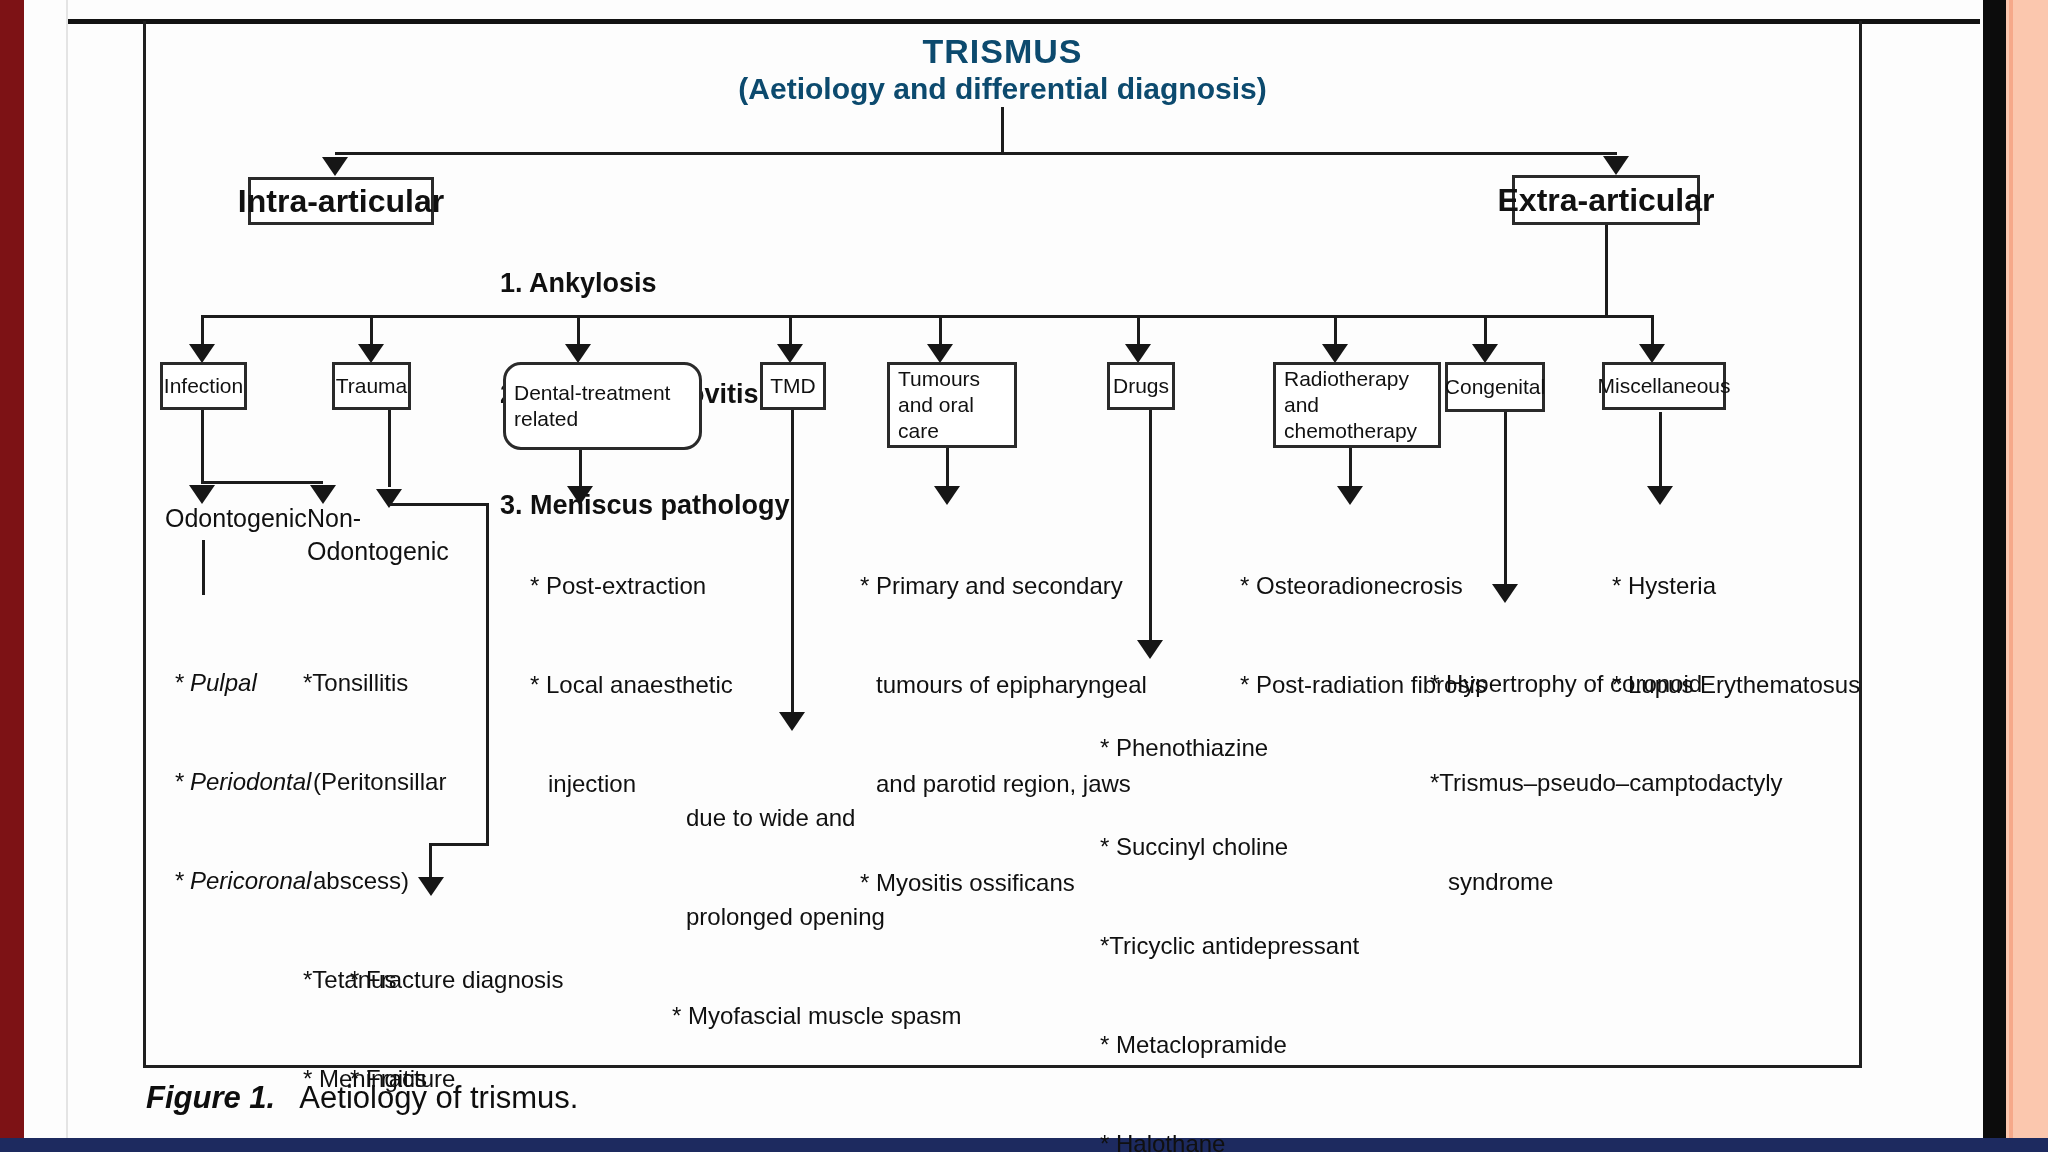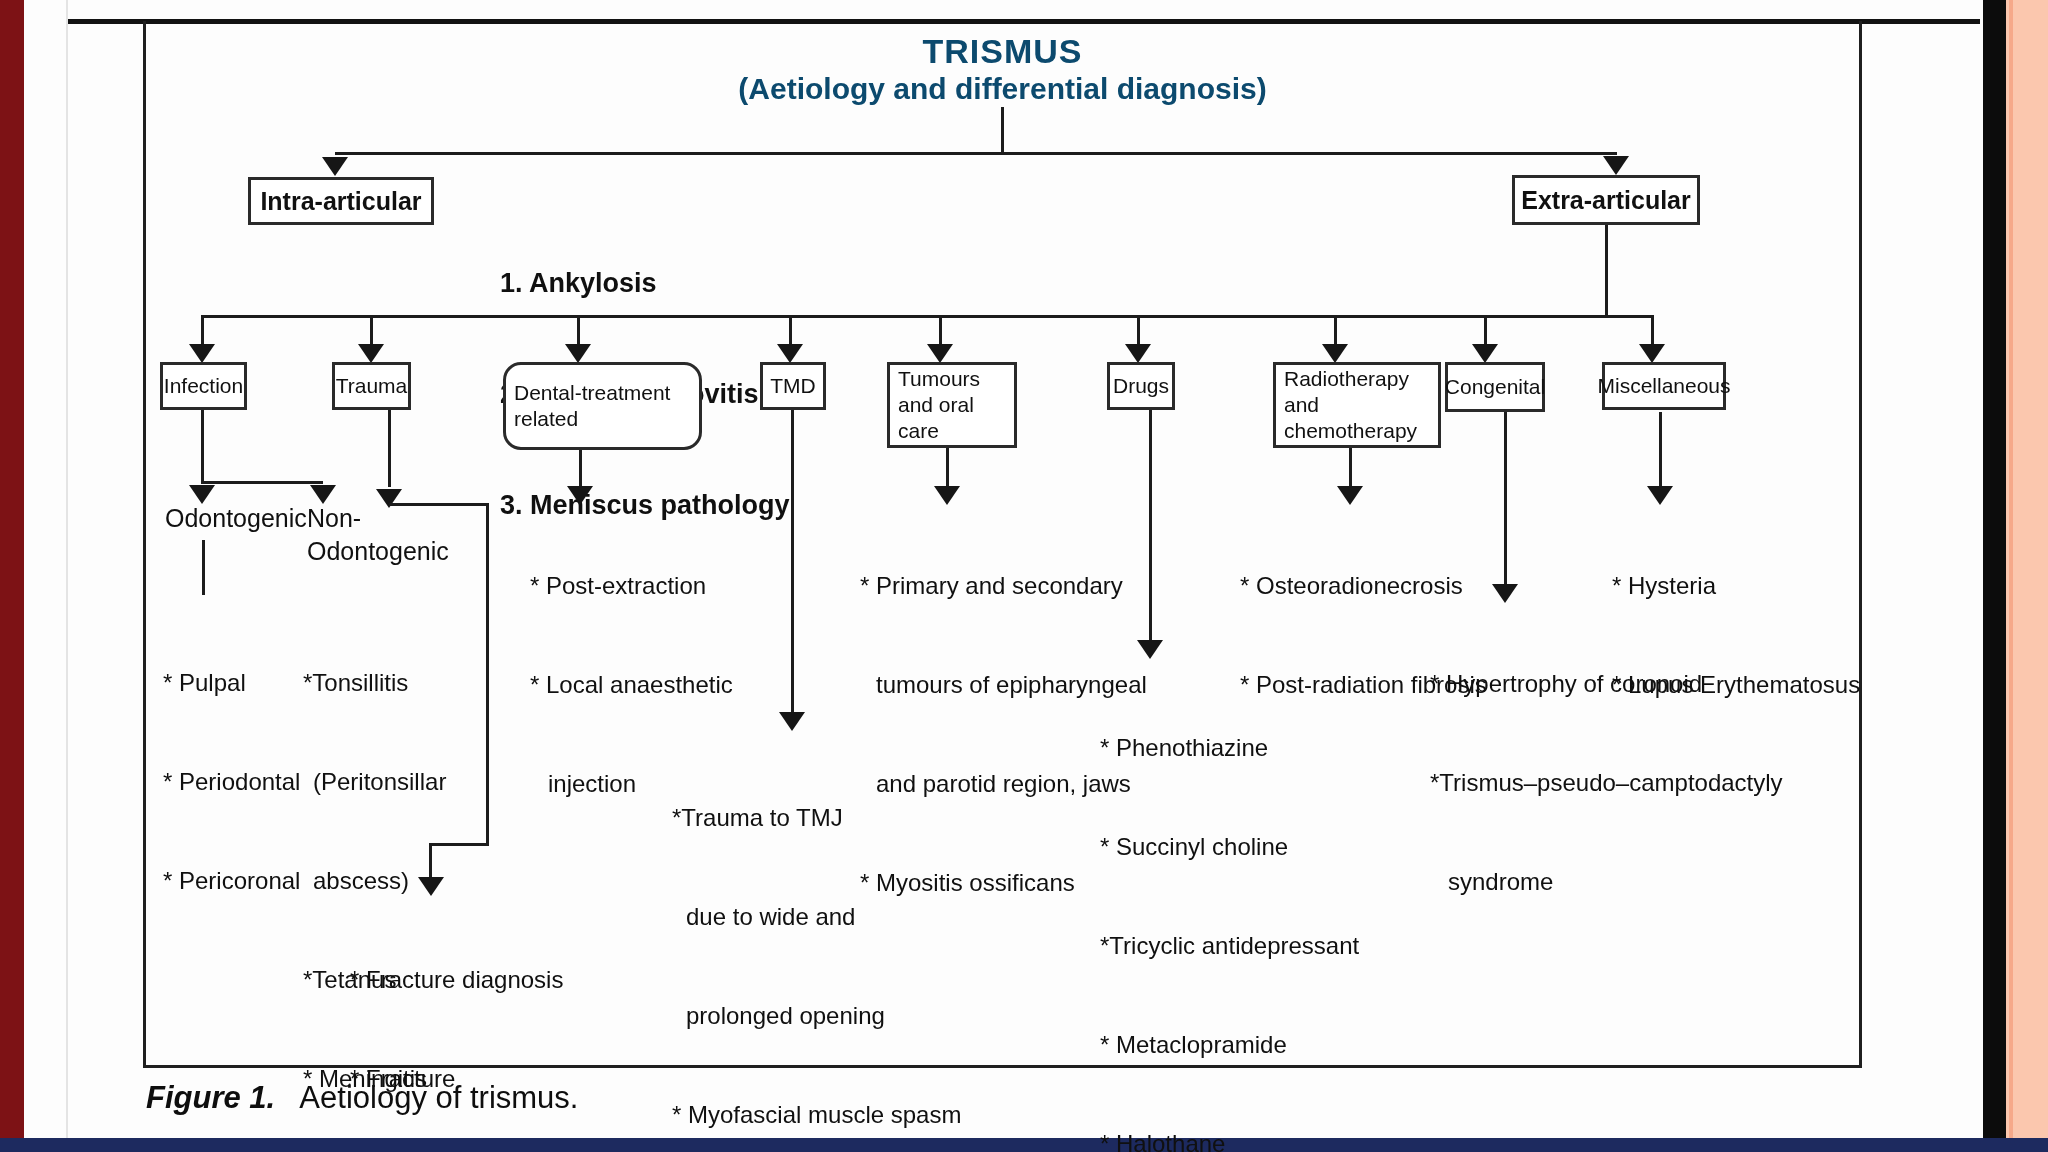--- a/index.html
+++ b/index.html
@@ -14,21 +14,21 @@
   .arr{position:absolute;width:0;height:0;
        border-left:13px solid transparent;border-right:13px solid transparent;
        border-top:19px solid #161616;}
   .node{
     position:absolute;border:3px solid #2a2a2a;background:#fff;
     display:flex;align-items:center;justify-content:center;text-align:center;
     font-size:21px;color:#111;padding:2px 4px;box-sizing:border-box;
     white-space:nowrap;line-height:26px;
   }
   .node.multi{white-space:normal;justify-content:flex-start;text-align:left;padding:2px 8px;}
-  .node.big{font-size:25px;font-weight:bold;}
+  .node.big{font-size:32px;font-weight:bold;}
   .list{position:absolute;font-size:24px;line-height:33px;color:#101010;white-space:pre;}
   .list .cont{padding-left:18px;}
   .hd{position:absolute;font-size:25px;line-height:33px;color:#101010;}
   .titleblock{position:absolute;left:143px;width:1719px;text-align:center;font-weight:bold;color:#0c4a6e;}
   .caption{position:absolute;font-size:31px;color:#0e0e0e;}
   .caption .cap-label{font-weight:bold;font-style:italic;}
   .caption .cap-text{}
 </style>
 </head>
 <body>
@@ -93,21 +93,21 @@
 <div class="node" style="left:1602px;top:362px;width:124px;height:48px;">Miscellaneous</div>
 
 <div class="vline" style="left:201px;top:410px;height:73px;"></div>
 <div class="hline" style="left:201px;top:481px;width:122px;"></div>
 <div class="arr" style="left:189px;top:485px;"></div>
 <div class="arr" style="left:310px;top:485px;"></div>
 <div class="hd" style="left:165px;top:502px;">Odontogenic</div>
 <div class="hd" style="left:307px;top:502px;width:170px;">Non-Odontogenic</div>
 <div class="vline" style="left:202px;top:540px;height:55px;"></div>
 
-<div class="list" style="left:163px;top:600px;">
+<div class="list" style="left:174px;top:600px;font-style:italic;">
   <div>* Pulpal</div>
   <div>* Periodontal</div>
   <div>* Pericoronal</div>
 </div>
 
 <div class="list" style="left:303px;top:600px;">
   <div>*Tonsillitis</div>
   <div class="cont" style="padding-left:10px;">(Peritonsillar</div>
   <div class="cont" style="padding-left:10px;">abscess)</div>
   <div>*Tetanus</div>
@@ -136,21 +136,20 @@
 <div class="arr" style="left:567px;top:486px;"></div>
 <div class="list" style="left:530px;top:503px;">
   <div>* Post-extraction</div>
   <div>* Local anaesthetic</div>
   <div class="cont">injection</div>
 </div>
 
 <div class="vline" style="left:791px;top:410px;height:302px;"></div>
 <div class="arr" style="left:779px;top:712px;"></div>
 <div class="list" style="left:672px;top:735px;">
-  <div>*Trauma to TMJ</div>
   <div class="cont" style="padding-left:14px;">due to wide and</div>
   <div class="cont" style="padding-left:14px;">prolonged opening</div>
   <div>* Myofascial muscle spasm</div>
   
 </div>
 
 <div class="vline" style="left:946px;top:448px;height:38px;"></div>
 <div class="arr" style="left:934px;top:486px;"></div>
 <div class="list" style="left:860px;top:503px;">
   <div>* Primary and secondary</div>

